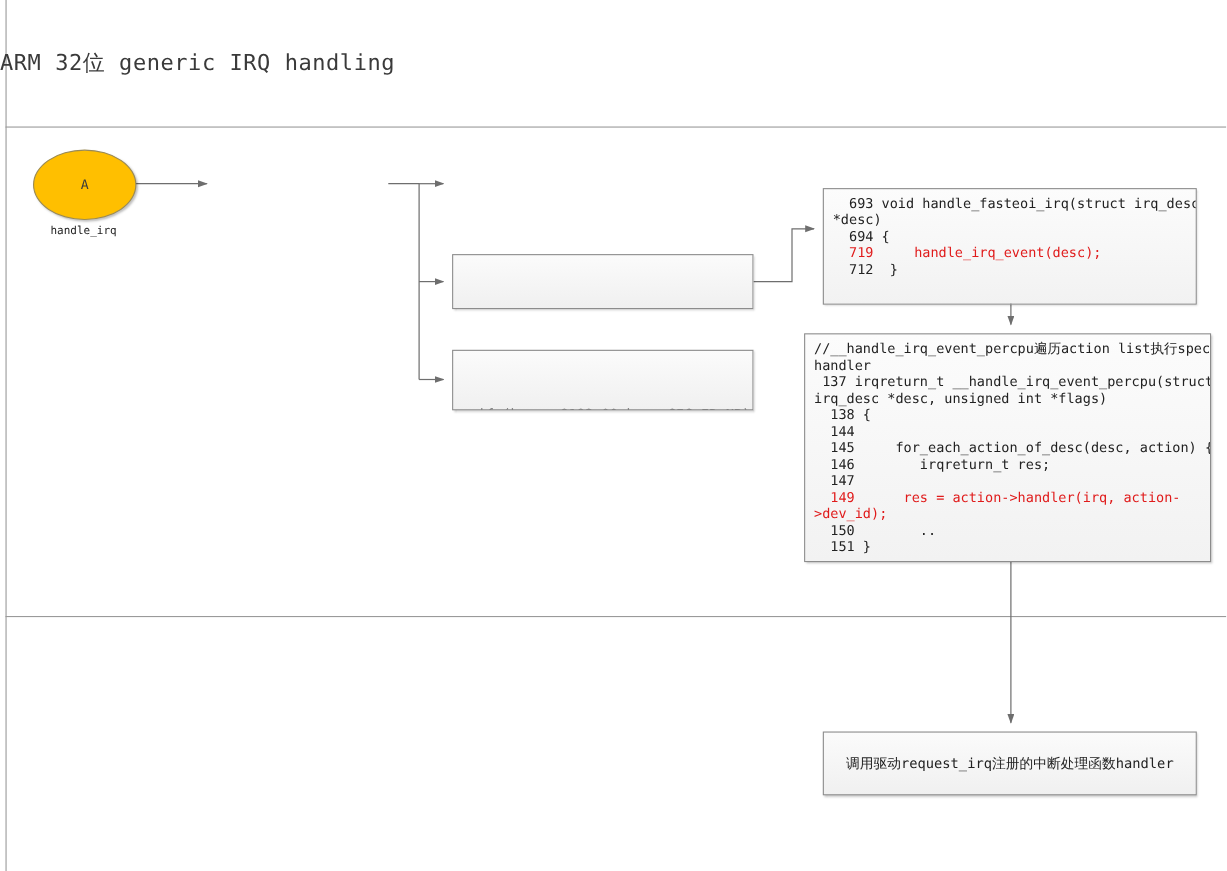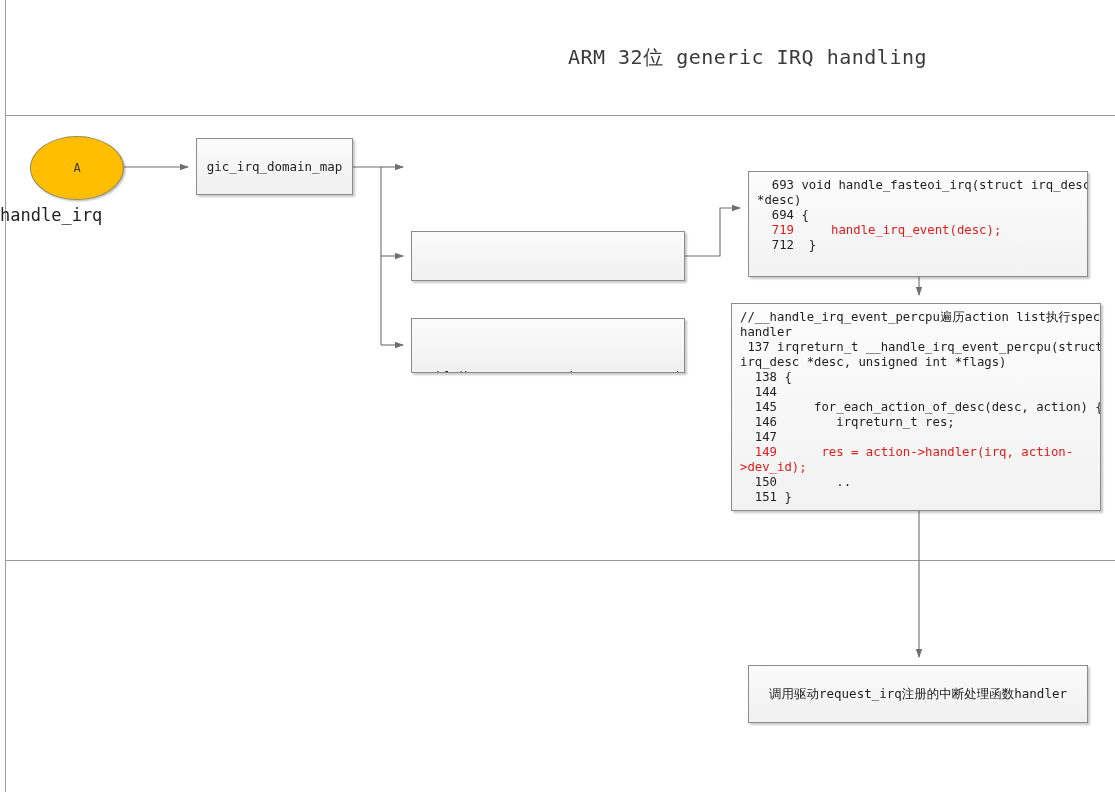--- a/index.html
+++ b/index.html
@@ -32,21 +32,21 @@
     background: #9a9a9a;
   }
   #divider-top { top: 115px; }
   #divider-bottom { top: 560px; }
 
   
   #title {
     position: absolute;
     left: 0; top: 44px;
     width: 927px;
-    text-align: right;
+    text-align: left;
     font-size: 20px;
     color: #3a3a3a;
     font-family: "DejaVu Sans Mono", "Liberation Mono", monospace;
     letter-spacing: 0.5px;
     white-space: pre;
   }
 
   
   .node {
     position: absolute;
@@ -84,21 +84,22 @@
     align-items: center;
     justify-content: center;
     font-size: 12px;
     color: #3b3b3b;
     font-family: "DejaVu Sans Mono", "Liberation Mono", monospace;
   }
   #ellipse-caption {
     position: absolute;
     left: 0px; top: 205px;
     width: 152px;
-    font-size: 17px;
+    text-align: center;
+    font-size: 10px;
     color: #222;
     font-family: "DejaVu Sans Mono", "Liberation Mono", monospace;
     white-space: pre;
   }
 
   
   #node-domain-map {
     left: 196px; top: 138px; width: 157px; height: 57px;
     font-size: 12.5px;
   }
@@ -181,23 +182,20 @@
 
       <path d="M919,511 L919,657" marker-end="url(#arrow)"></path>
     </g>
   </svg>
 
   <div id="ellipse-a">
     <span>A</span>
   </div>
   <div id="ellipse-caption">handle_irq</div>
 
-  <div class="node center" id="node-domain-map">
-    <span>gic_irq_domain_map</span>
-  </div>
 
 
   <div class="node" id="node-cond-2">
     <div>if(hw &gt;= 32 &amp;&amp; hw &lt; gic_data.irq_nr)</div>
     
   </div>
 
   <div class="node" id="node-cond-3">
     <div>if (hw &gt;= 8192 &amp;&amp; hw &lt; GIC_ID_NR)</div>
     

